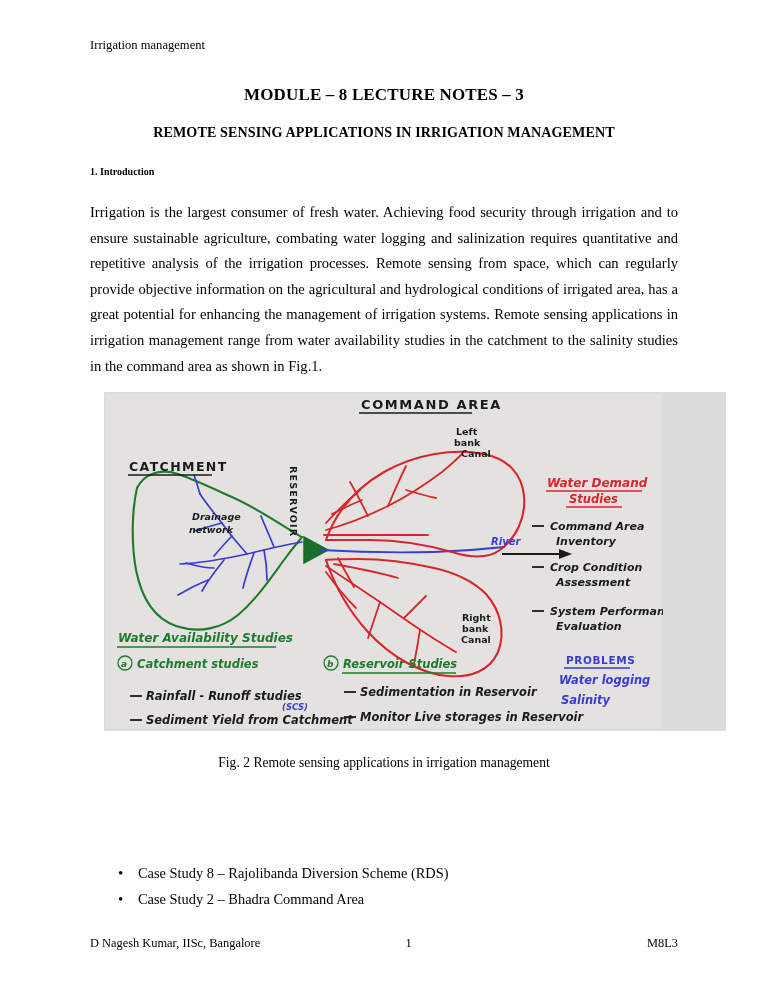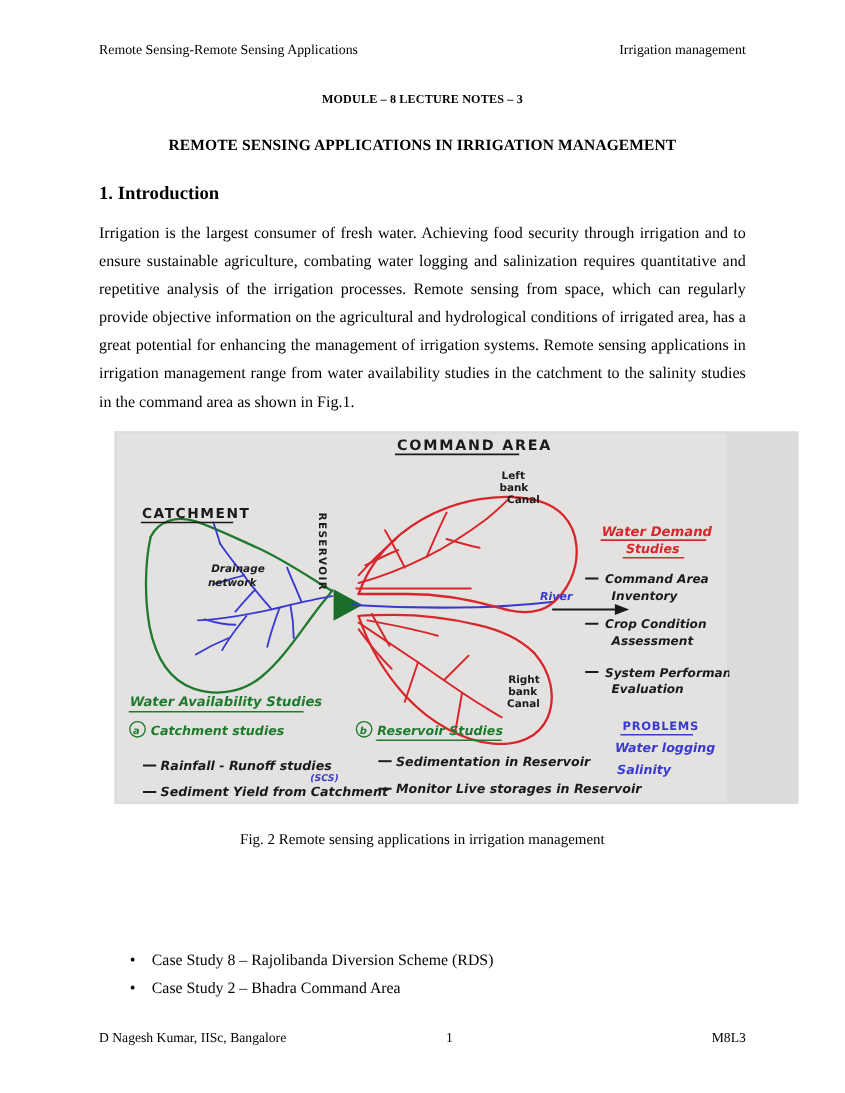--- a/index.html
+++ b/index.html
@@ -34,39 +34,39 @@
     line-height: 1.2;
   }
   
   .doc-title {
     position: absolute;
     top: 85px;
     left: 90px;
     width: 588px;
     text-align: center;
     font-weight: bold;
-    font-size: 11px;
+    font-size: 17px;
     letter-spacing: .15px;
   }
   .doc-subtitle {
     position: absolute;
     top: 124px;
     left: 90px;
     width: 588px;
     text-align: center;
     font-weight: bold;
     font-size: 14.1px;
     letter-spacing: .1px;
   }
   .section-heading {
     position: absolute;
     top: 166px;
     left: 90px;
     font-weight: bold;
-    font-size: 17px;
+    font-size: 10px;
   }
   
   .para {
     position: absolute;
     left: 90px;
     width: 588px;
     font-size: 14.6px;
     line-height: 25.6px;
     text-align: justify;
     text-justify: inter-word;
@@ -132,21 +132,20 @@
   .hand {
     font-family: "DejaVu Sans", sans-serif;
   }
 </style>
 </head>
 <body>
 
 <div class="page">
 
   <div class="run-header">
-    <span>Remote Sensing-Remote Sensing Applications</span>
     <span>Irrigation management</span>
   </div>
 
   <div class="doc-title">MODULE – 8 LECTURE NOTES – 3</div>
   <div class="doc-subtitle">REMOTE SENSING APPLICATIONS IN IRRIGATION MANAGEMENT</div>
   <div class="section-heading">1. Introduction</div>
 
   <div class="para" id="para-intro">Irrigation is the largest consumer of fresh water. Achieving food security through irrigation and to ensure sustainable agriculture, combating water logging and salinization requires quantitative and repetitive analysis of the irrigation processes. Remote sensing from space, which can regularly provide objective information on the agricultural and hydrological conditions of irrigated area, has a great potential for enhancing the management of irrigation systems. Remote sensing applications in irrigation management range from water availability studies in the catchment to the salinity studies in the command area as shown in Fig.1.</div>
 
   <div class="figure-wrap">

